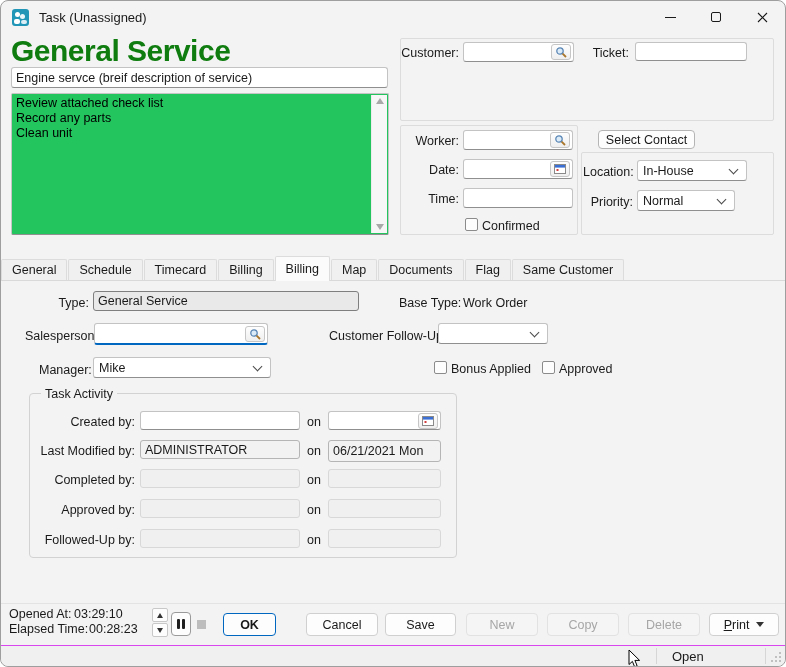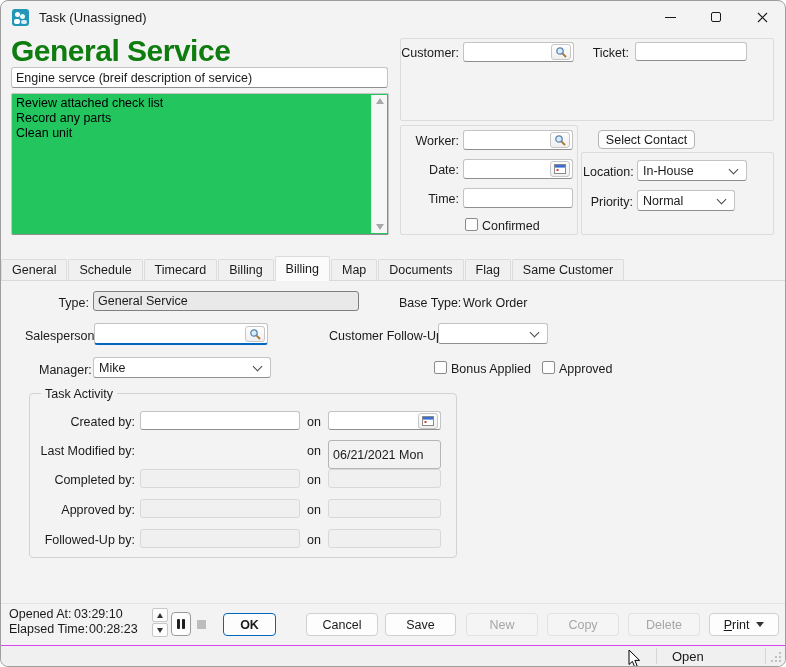--- a/index.html
+++ b/index.html
@@ -245,22 +245,25 @@
     <span class="mini-btn">
       <svg width="12" height="10" viewBox="0 0 12 10">
           <rect x="0.5" y="0.5" width="11" height="9" fill="#fff" stroke="#8a8a8a"></rect>
           <rect x="1" y="1" width="10" height="2.6" fill="#3b6fd4"></rect>
           <rect x="2.5" y="5" width="2" height="2" fill="#d23b3b"></rect>
         </svg>
     </span>
   </div>
 
   <div class="label r" style="left:30px;top:443px;width:104px;">Last Modified by:</div>
+  <div class="field readonly" style="left:139px;top:439px;width:160px;height:19px;">
+    <input readonly="" value="ADMINISTRATOR" style="">
+  </div>
   <div class="label" style="left:306px;top:443px;">on</div>
-  <div class="field readonly" style="left:327px;top:439px;width:113px;height:29px;">
+  <div class="field readonly" style="left:327px;top:439px;width:113px;height:22px;">
     <input readonly="" value="06/21/2021 Mon" style="">
   </div>
 
   <div class="label r" style="left:30px;top:472px;width:104px;">Completed by:</div>
   <div class="field disabled" style="left:139px;top:468px;width:160px;height:19px;">
     <input readonly="" value="" style="">
   </div>
   <div class="label" style="left:306px;top:472px;">on</div>
   <div class="field disabled" style="left:327px;top:468px;width:113px;height:19px;">
     <input readonly="" value="" style="">

